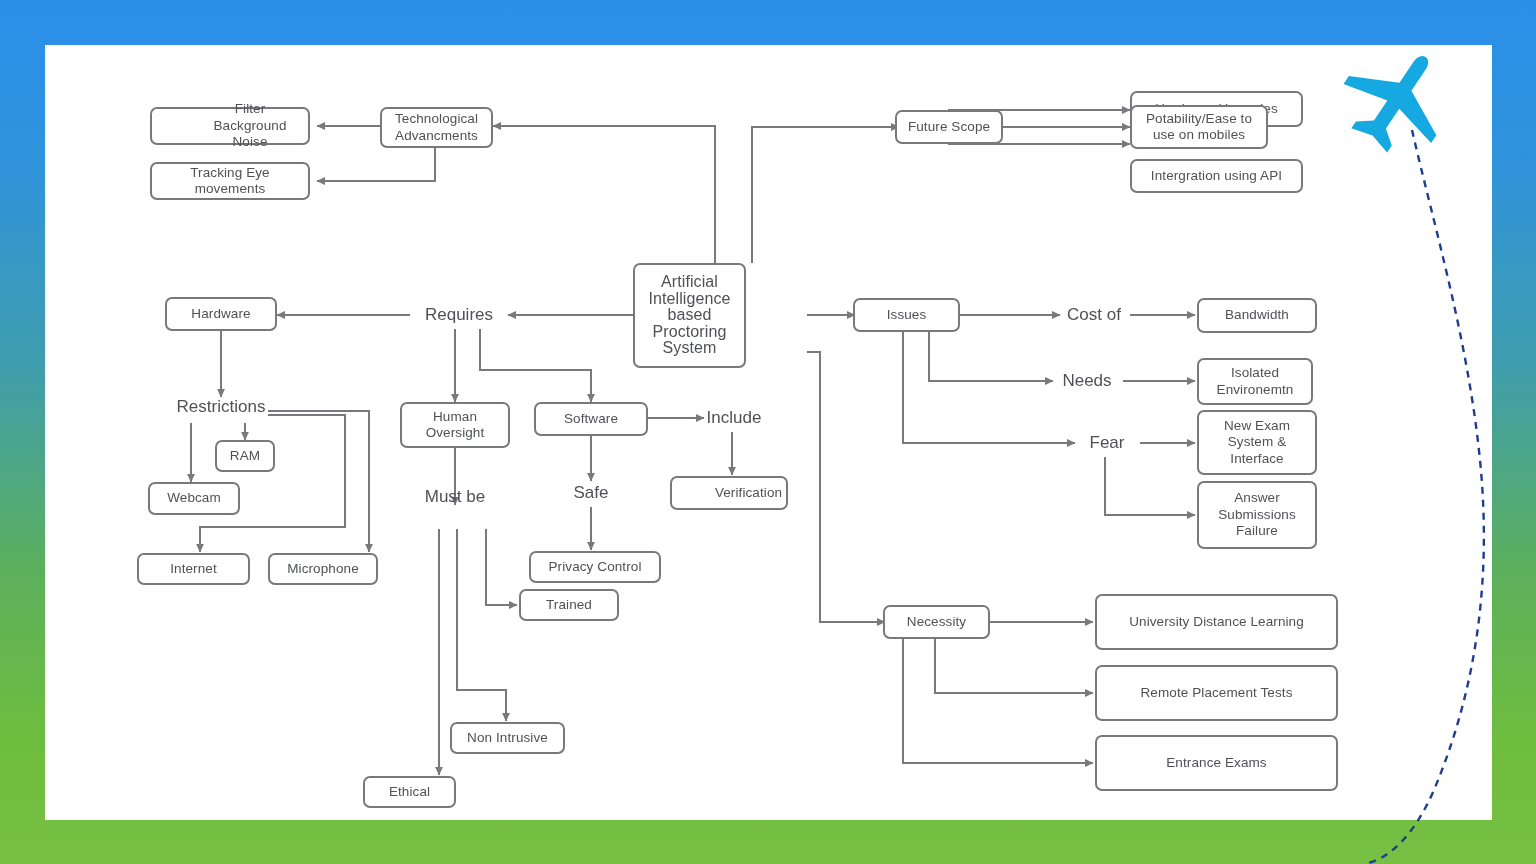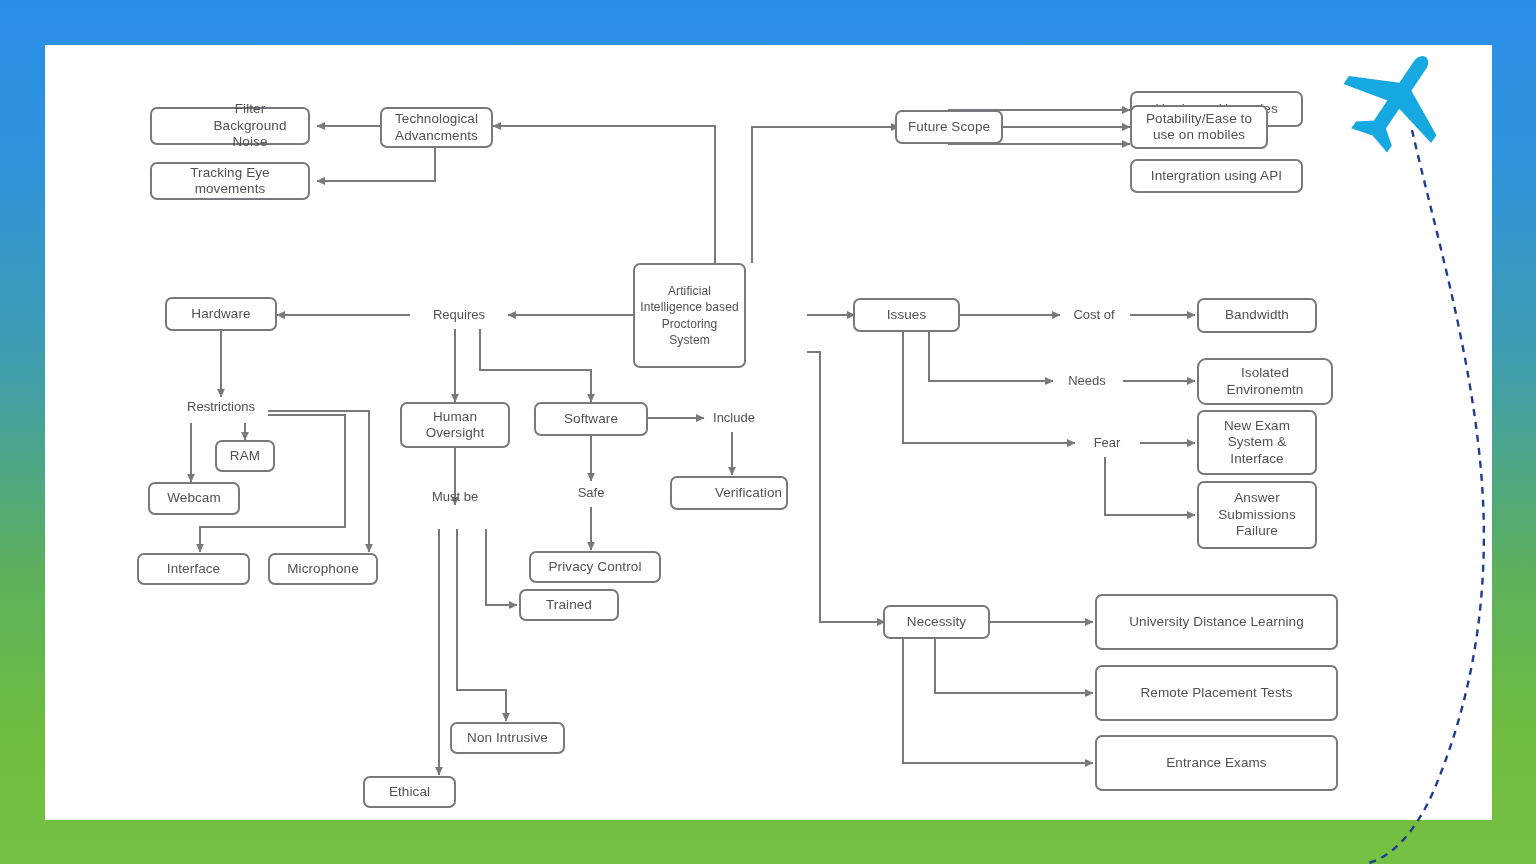--- a/index.html
+++ b/index.html
@@ -19,23 +19,23 @@
   #svgmap{position:absolute;left:0;top:0;width:1447px;height:775px;}
 
   
   .node{
     position:absolute;box-sizing:border-box;
     border:2px solid #77797c;border-radius:7px;background:#ffffff;
     color:#4f5155;font-size:13.5px;line-height:16.5px;
     display:flex;align-items:center;justify-content:center;text-align:center;
     padding:2px 5px;letter-spacing:.1px;
   }
-  .node.big{font-size:12px;}
+  .node.big{font-size:16px;}
   .label{
-    position:absolute;color:#4f5155;font-size:13px;line-height:16.5px;
+    position:absolute;color:#4f5155;font-size:17px;line-height:16.5px;
     display:flex;align-items:center;justify-content:center;text-align:left;
     white-space:nowrap;
   }
   .plane{position:absolute;left:1338px;top:42px;width:120px;height:120px;}
   .trail{position:absolute;left:1330px;top:130px;width:206px;height:734px;pointer-events:none;}
 </style>
 </head>
 <body>
 
 <div id="slide">
@@ -164,21 +164,21 @@
     <div class="label" style="left:128px;top:352px;width:96px;height:20px;">
       <span>Restrictions</span>
     </div>
     <div class="node" style="left:170px;top:395px;width:60px;height:32px;">
       <span>RAM</span>
     </div>
     <div class="node" style="left:103px;top:437px;width:92px;height:33px;">
       <span>Webcam</span>
     </div>
     <div class="node" style="left:92px;top:508px;width:113px;height:32px;">
-      <span>Interface</span>
+      <span>Internet</span>
     </div>
     <div class="node" style="left:223px;top:508px;width:110px;height:32px;">
       <span>Microphone</span>
     </div>
 
     <div class="node" style="left:355px;top:357px;width:110px;height:46px;">
       <span>Human Oversight</span>
     </div>
     <div class="label" style="left:370px;top:442px;width:80px;height:20px;">
       <span>Must be</span>
@@ -214,21 +214,21 @@
     </div>
     <div class="label" style="left:1013px;top:260px;width:72px;height:20px;">
       <span>Cost of</span>
     </div>
     <div class="node" style="left:1152px;top:253px;width:120px;height:35px;">
       <span>Bandwidth</span>
     </div>
     <div class="label" style="left:1006px;top:326px;width:72px;height:20px;">
       <span>Needs</span>
     </div>
-    <div class="node" style="left:1152px;top:313px;width:136px;height:47px;border-radius:9px;">
+    <div class="node" style="left:1152px;top:313px;width:116px;height:47px;">
       <span>Isolated Environemtn</span>
     </div>
     <div class="label" style="left:1029px;top:388px;width:66px;height:20px;">
       <span>Fear</span>
     </div>
     <div class="node" style="left:1152px;top:365px;width:120px;height:65px;">
       <span>New Exam System &amp; Interface</span>
     </div>
     <div class="node" style="left:1152px;top:436px;width:120px;height:68px;">
       <span>Answer Submissions Failure</span>

